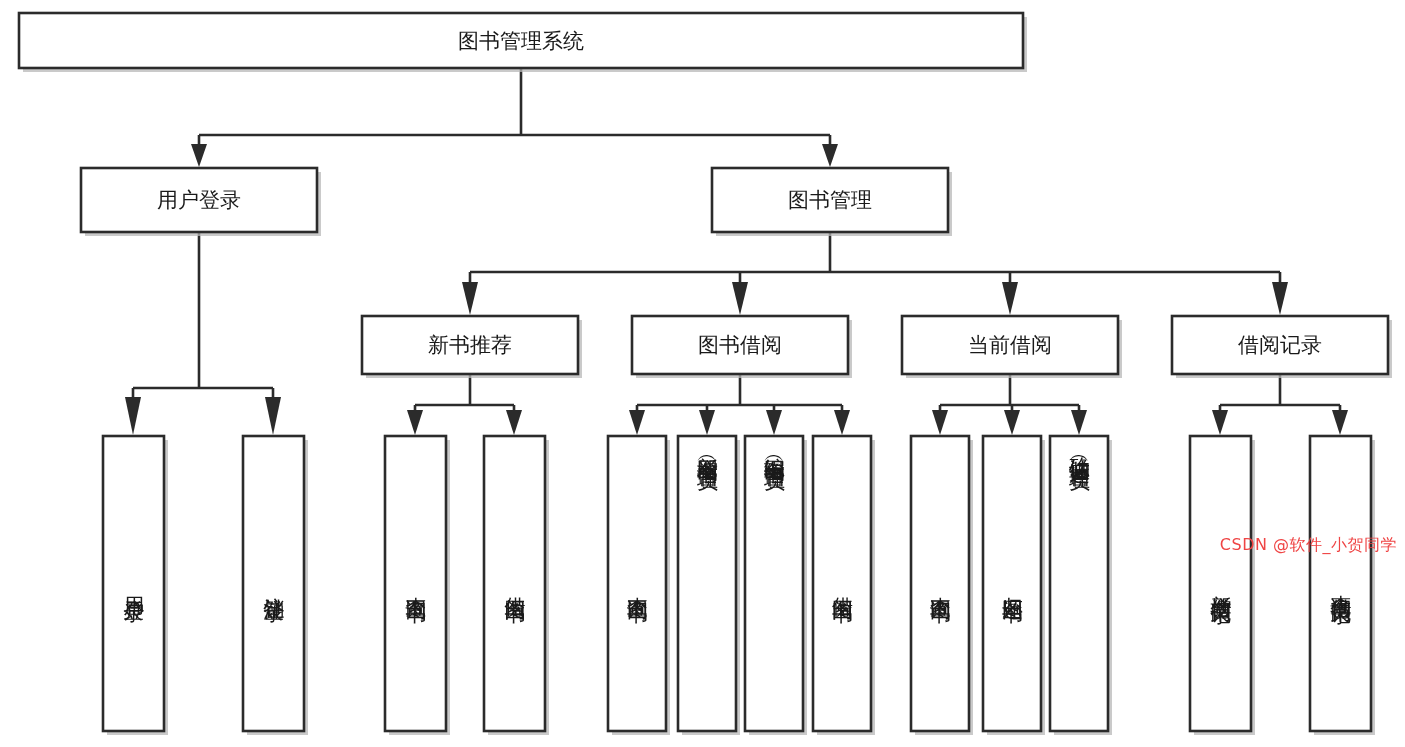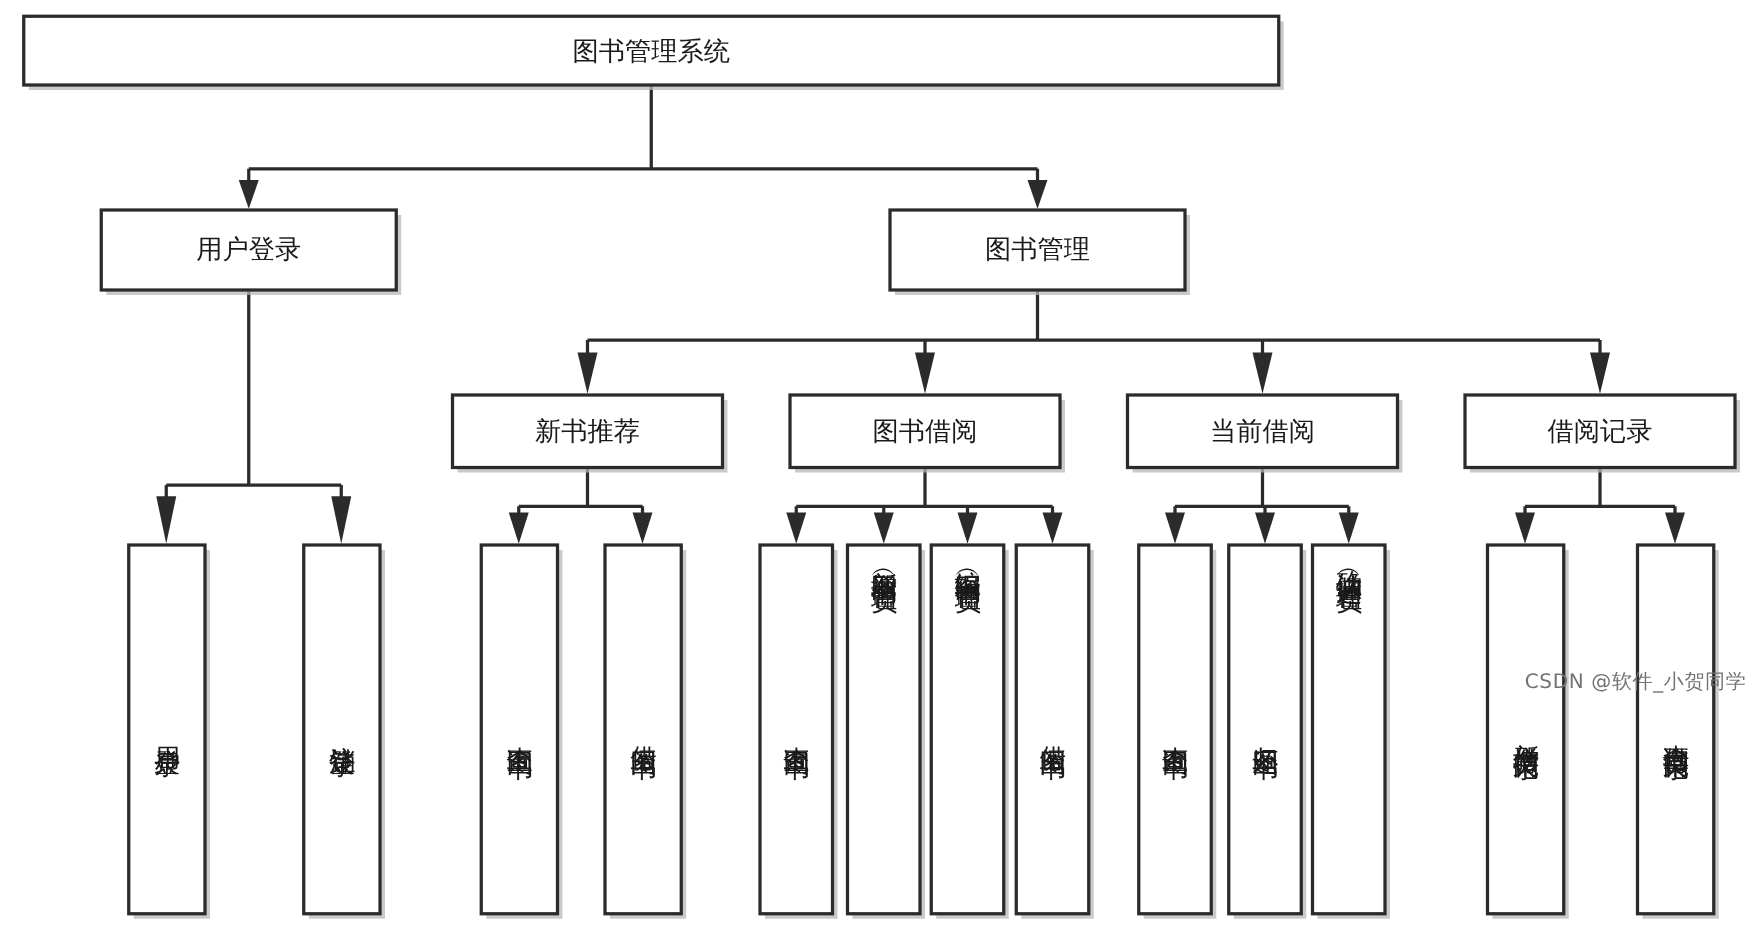--- a/index.html
+++ b/index.html
@@ -68,21 +68,21 @@
     letter-spacing: 2px;
     color: #1a1a1a;
     white-space: nowrap;
   }
   #watermark {
     position: absolute;
     right: 8px;
     bottom: 6px;
     font-family: "DejaVu Sans", "Liberation Sans", sans-serif;
     font-size: 16px;
-    color: #737373;
+    color: #ef4444;
     letter-spacing: 0.5px;
     white-space: nowrap;
   }
 </style>
 </head>
 <body>
 
 <div id="diagram-root">
 
   <svg id="flow" viewBox="0 0 1405 747">

